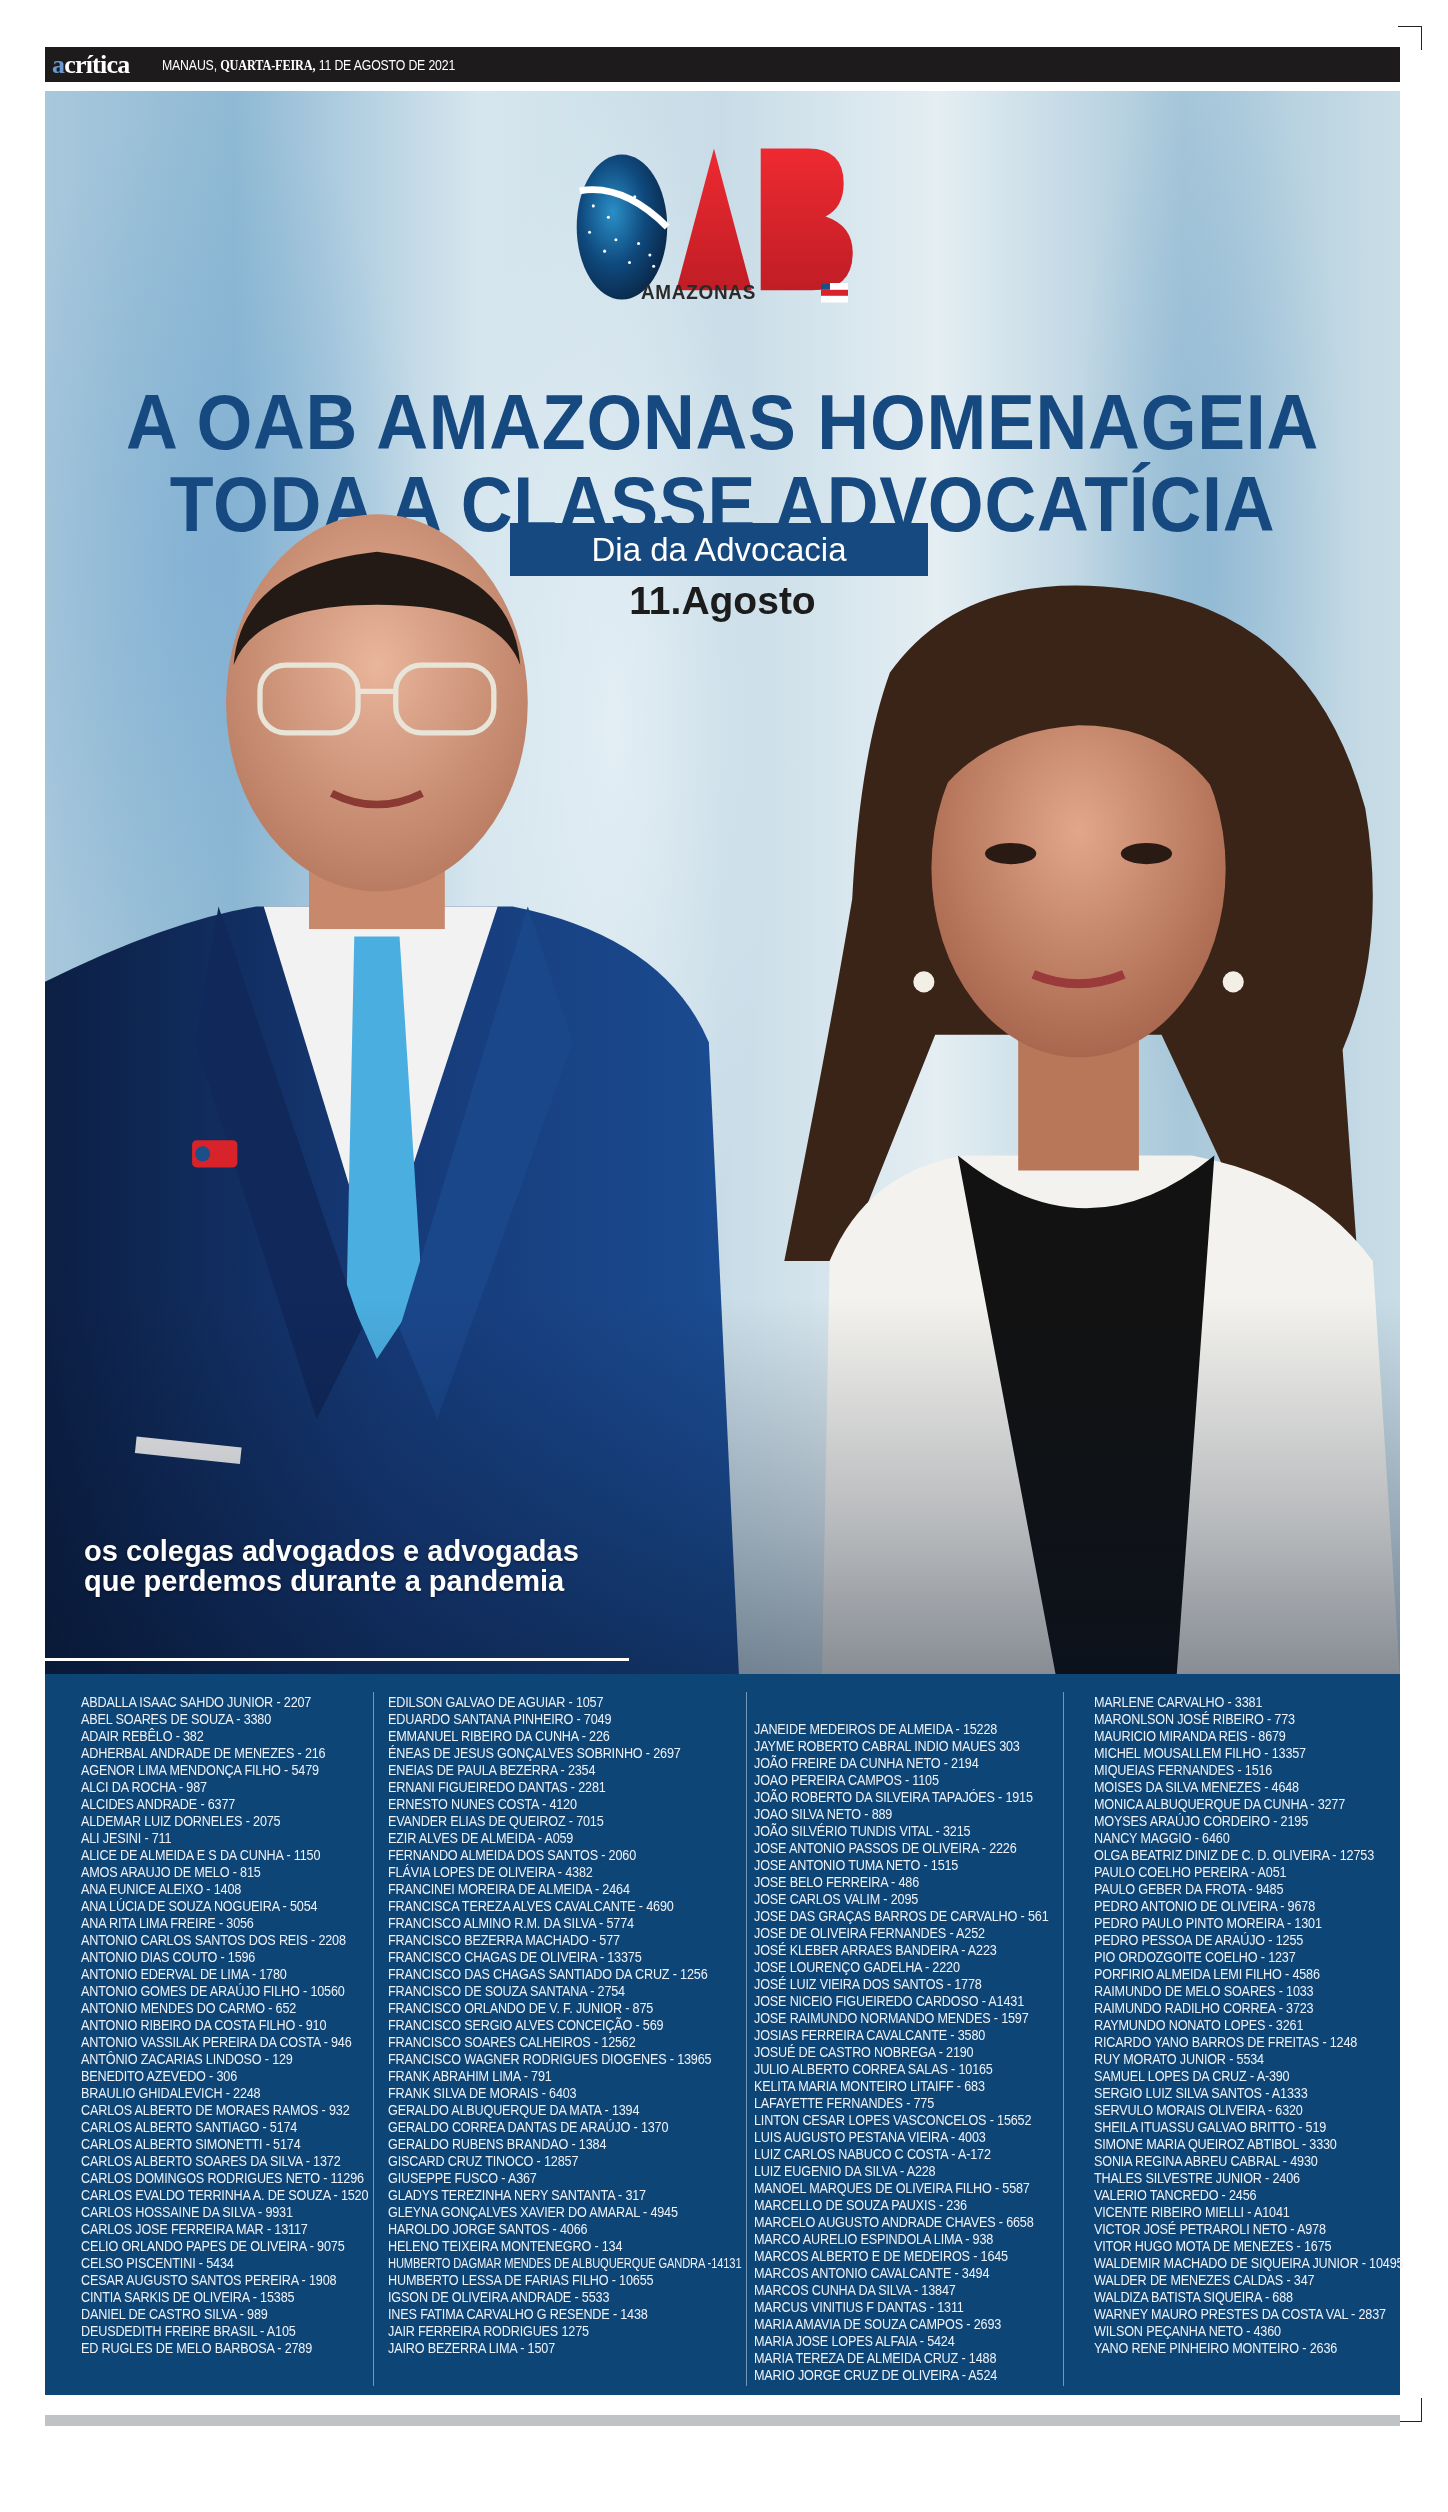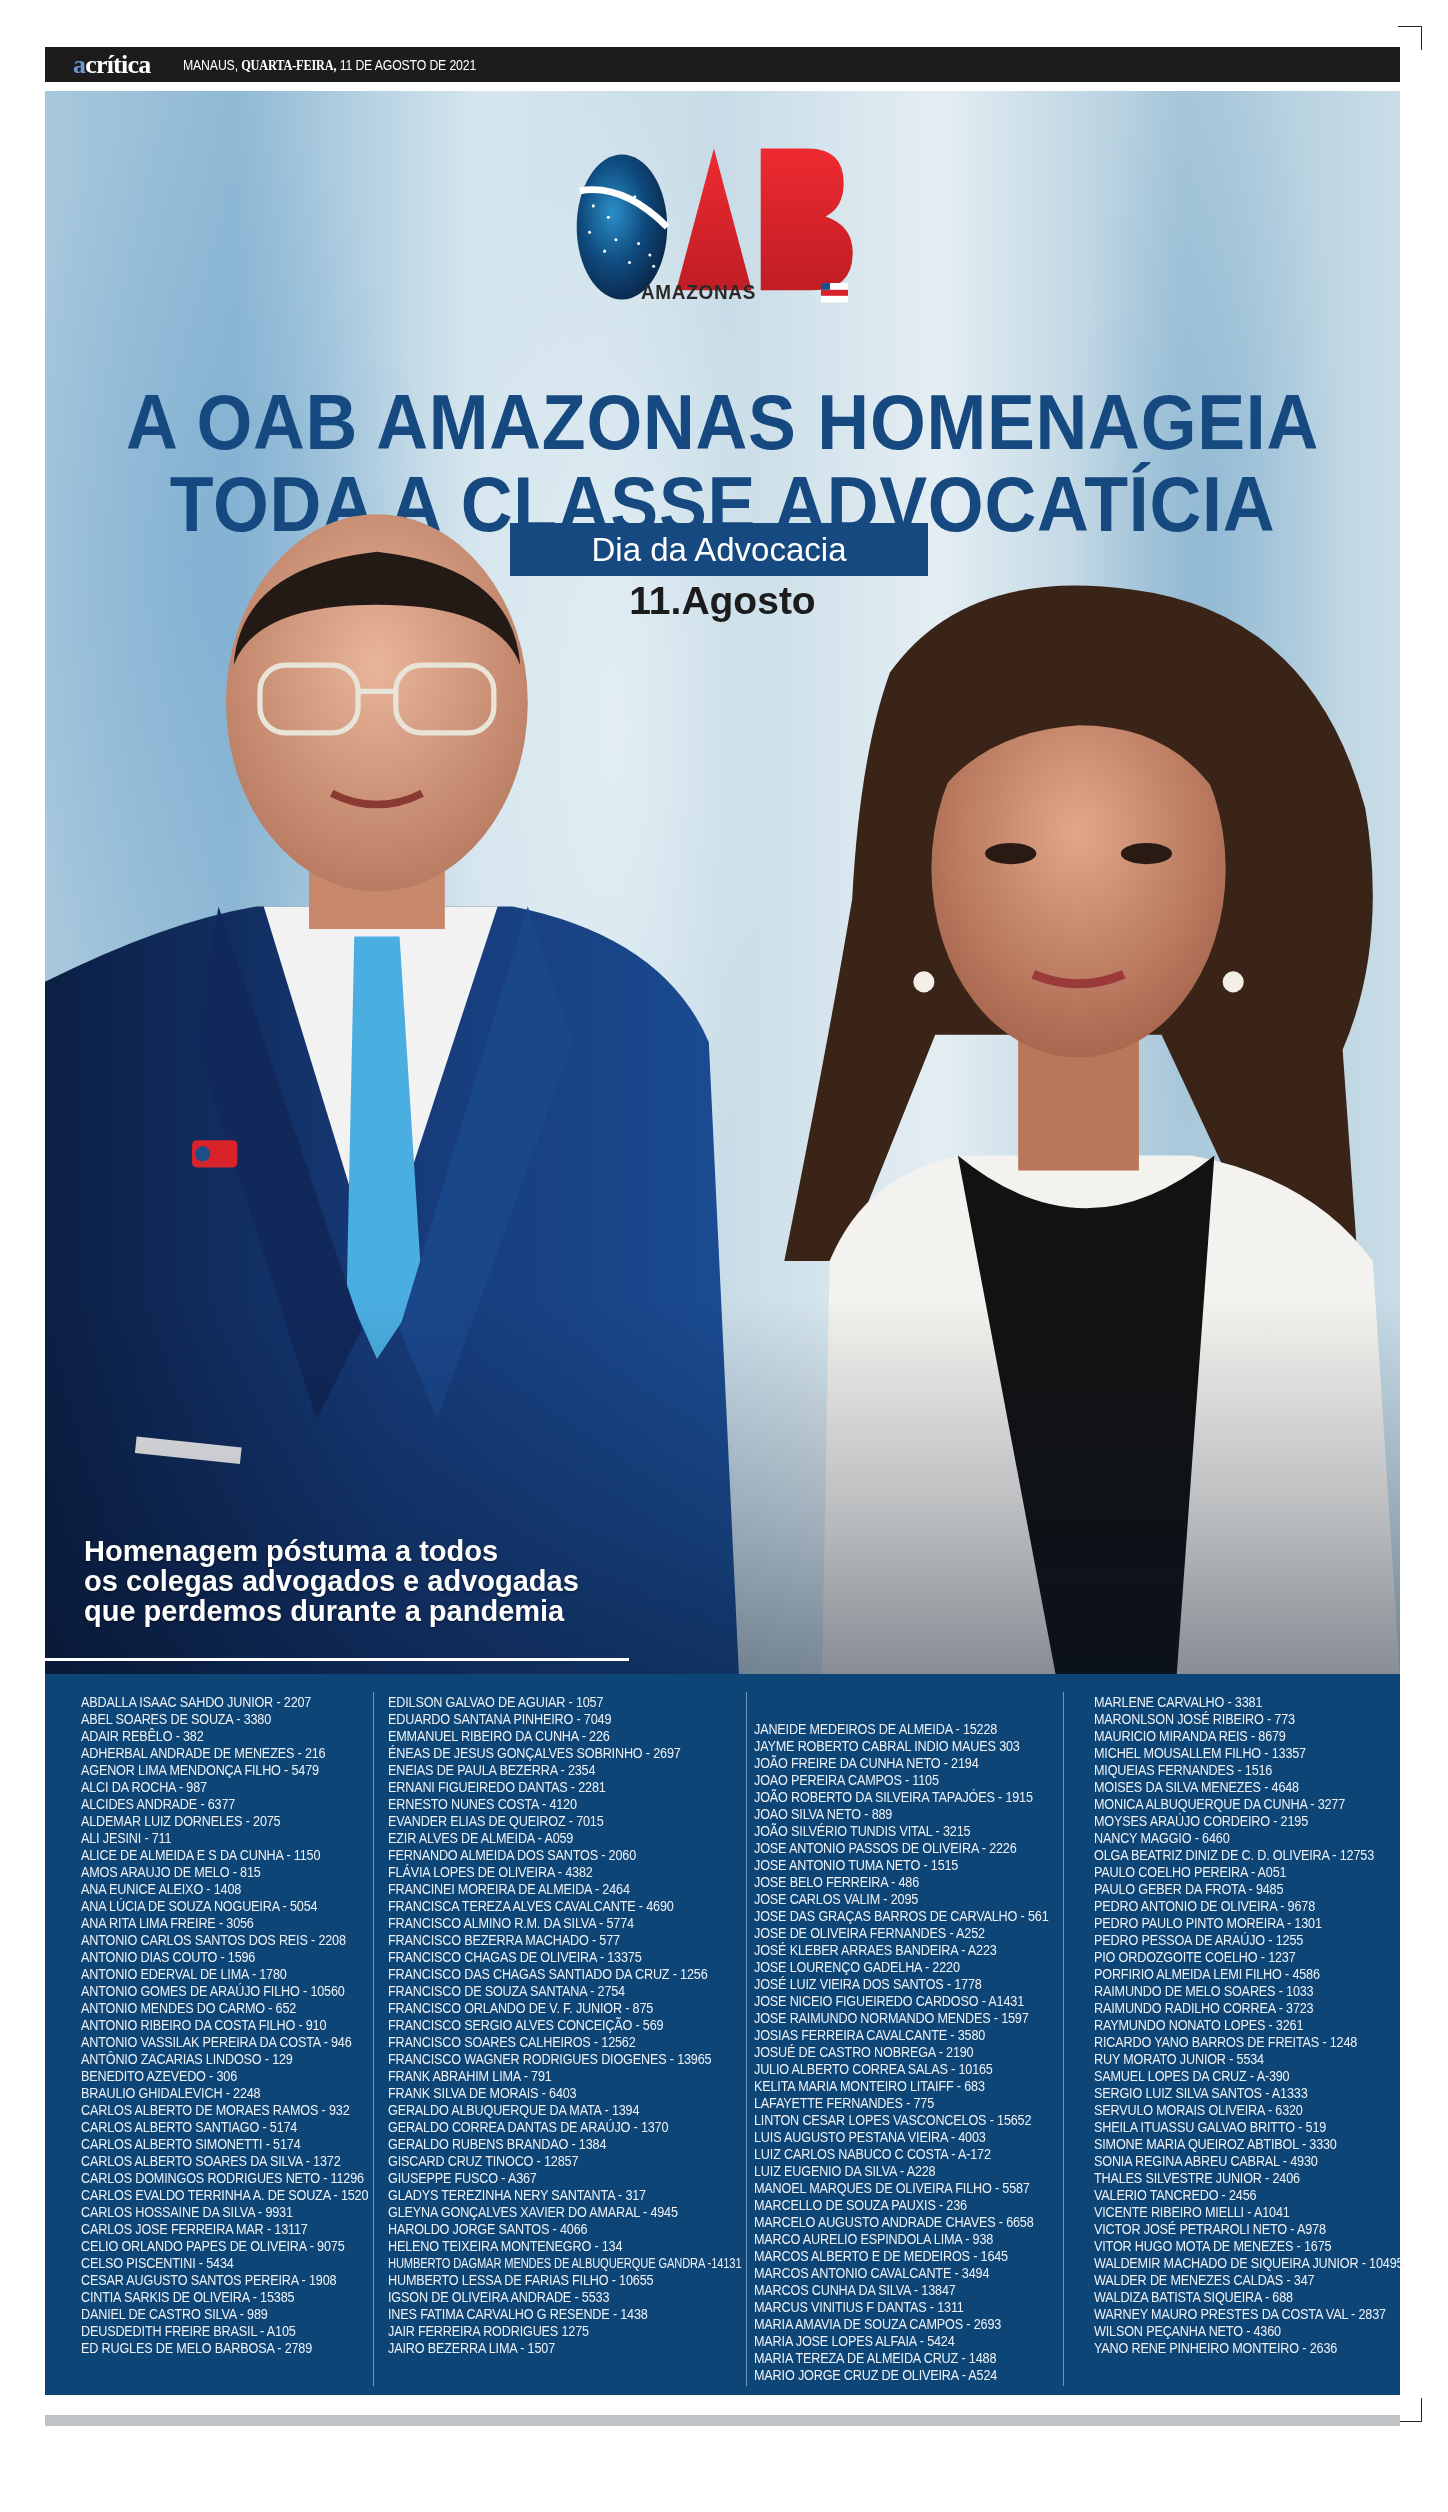--- a/index.html
+++ b/index.html
@@ -10,21 +10,21 @@
   }
   .crop-mark { position: absolute; border-color: #222; border-style: solid; border-width: 0; }
   .crop-tr { right: 27px; top: 26px; width: 22.6px; height: 22.6px; border-top-width: 1.5px; border-right-width: 1.5px; }
   .crop-br { right: 27px; top: 2398px; width: 22.6px; height: 22.6px; border-bottom-width: 1.5px; border-right-width: 1.5px; }
 
   
   .masthead {
     position: absolute; left: 45px; top: 47px; width: 1355px; height: 35px;
     background: #1d1b1c; display: flex; align-items: center;
   }
-  .logo-np { margin-left: 28px; font-family: "Liberation Serif", serif; font-weight: bold; font-size: 26px; color: #fff; letter-spacing: -0.8px; line-height: 1; }
+  .logo-np { margin-left: 7px; font-family: "Liberation Serif", serif; font-weight: bold; font-size: 26px; color: #fff; letter-spacing: -0.8px; line-height: 1; }
   .logo-np .a { color: #6a98d0; }
   .dateline { margin-left: 33px; color: #fff; font-family: "Liberation Sans Narrow", "Liberation Sans", sans-serif; font-size: 15px; transform: scaleX(0.82); transform-origin: left center; letter-spacing: -0.2px; white-space: nowrap; }
   .dateline b { font-family: "Liberation Serif", serif; font-weight: bold; }
 
   
   .poster {
     position: absolute; left: 45px; top: 91px; width: 1355px; height: 1583px; overflow: hidden;
     background:
       radial-gradient(ellipse 317px 679px at 12% 30%, rgba(120,170,210,0.55), transparent 70%),
       radial-gradient(ellipse 226px 906px at 42% 40%, rgba(230,240,246,0.85), transparent 70%),
@@ -187,21 +187,20 @@
     <ellipse cx="360" cy="360" rx="34" ry="14" fill="#2a1a14"></ellipse>
     <ellipse cx="540" cy="360" rx="34" ry="14" fill="#2a1a14"></ellipse>
     <path d="M390 520 Q450 545 510 520" stroke="#9a3a3a" stroke-width="12" fill="none"></path>
     <circle cx="245" cy="530" r="14" fill="#f3efe6"></circle>
     <circle cx="655" cy="530" r="14" fill="#f3efe6"></circle>
   </svg>
 
   <div class="vignette"></div>
 
   <div class="tribute">
-    <div>Homenagem póstuma a todos</div>
     <div>os colegas advogados e advogadas</div>
     <div>que perdemos durante a pandemia</div>
   </div>
   <div class="tribute-rule"></div>
 </section>
 
 <section class="names-panel">
   <div class="col-sep sep-1"></div>
   <div class="col-sep sep-2"></div>
   <div class="col-sep sep-3"></div>

